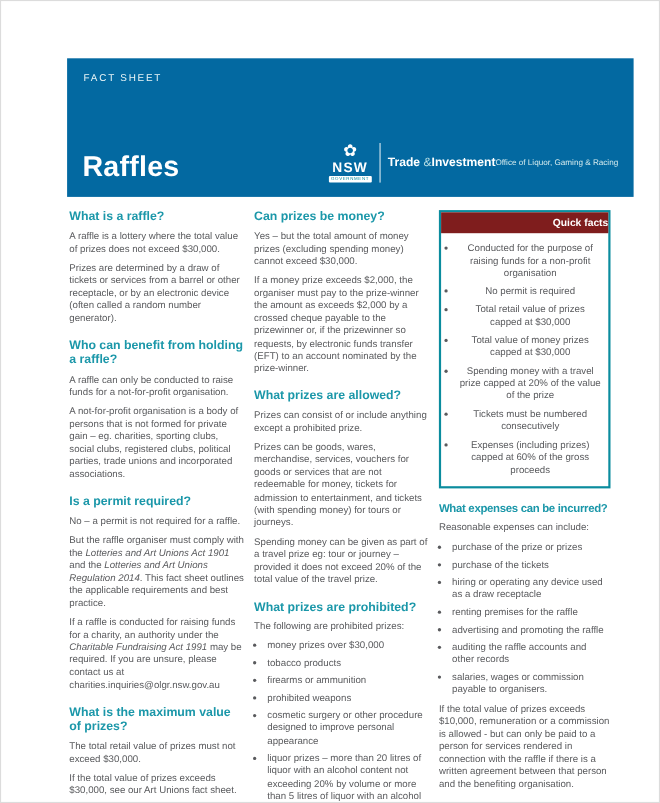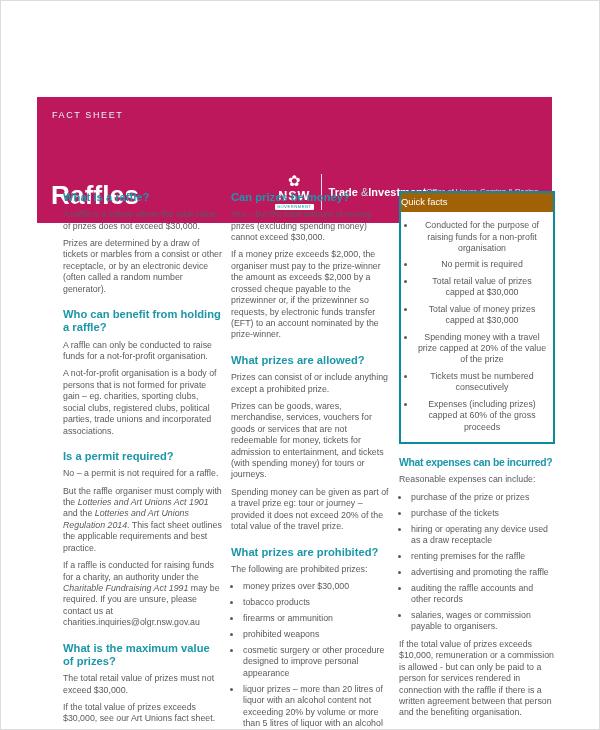--- a/index.html
+++ b/index.html
@@ -5,22 +5,22 @@
 <style>
   * { box-sizing: border-box; }
   html,body { margin:0; padding:0; background:#ffffff; }
   .canvas {
     position:relative; width:600px; height:730px; background:#ffffff;
     font-family:"Liberation Sans", sans-serif; overflow:hidden;
     border:1px solid #dcdcdc;
   }
   
   .band {
-    position:absolute; left:36px; top:52px; width:515px; height:126px;
-    background:#be185d; color:#fff;margin-top:44px;
+    position:absolute; left:60px; top:52px; width:515px; height:126px;
+    background:#0369a1; color:#fff;
   }
   .eyebrow {
     position:absolute; left:15px; top:13px;
     font-size:9px; letter-spacing:1.6px; color:#e9f5f7; font-weight:400;
   }
   .doc-title {
     position:absolute; left:14px; bottom:12px;
     font-size:26px; font-weight:700; color:#ffffff; letter-spacing:0.2px;
   }
   .logo { position:absolute; right:14px; bottom:13px; display:flex; align-items:center; gap:7px; }
@@ -50,22 +50,22 @@
   .sec-h.tight { font-size:10.4px; letter-spacing:-0.3px; white-space:nowrap; }
   .col p { margin:0 0 6px 0; }
   .col ul { margin:0 0 6px 0; padding-left:11px; }
   .col li { margin-bottom:4.5px; padding-left:1px; }
   .col li::marker { color:#595a5d; }
   i { font-style:italic; }
 
   
   .qf { border:2px solid #0b8c9e; margin-bottom:13px; background:#ffffff; }
   .qf-head {
-    background:#a16207; color:#ffffff; text-align:left;
-    font-size:9.4px; font-weight:normal; padding:3px 0 4px 0;
+    background:#7f1d1d; color:#ffffff; text-align:right;
+    font-size:9.4px; font-weight:bold; padding:3px 0 4px 0;
   }
   .qf-body { padding:8px 6px 4px 2px; }
   .qf-body ul { margin:0; padding-left:13px;text-align:center; }
   .qf-body li { margin-bottom:5px; }
 </style>
 </head>
 <body>
 
 <div class="canvas">
 
@@ -83,21 +83,21 @@
         <span class="brand-line"><span>Trade </span><span class="amp">&amp;</span></span>
         <span class="brand-line">Investment</span>
         <span class="division">Office of Liquor, Gaming &amp; Racing</span>
       </div>
     </div>
   </div>
 
   <div class="col col1">
     <div class="sec-h first">What is a raffle?</div>
     <p>A raffle is a lottery where the total value of prizes does not exceed $30,000.</p>
-    <p>Prizes are determined by a draw of tickets or marbles from a consist or other receptacle, or by an electronic device (often called a random number generator).</p>
+    <p>Prizes are determined by a draw of tickets or services from a barrel or other receptacle, or by an electronic device (often called a random number generator).</p>
 
     <div class="sec-h">Who can benefit from holding a raffle?</div>
     <p>A raffle can only be conducted to raise funds for a not-for-profit organisation.</p>
     <p>A not-for-profit organisation is a body of persons that is not formed for private gain – eg. charities, sporting clubs, social clubs, registered clubs, political parties, trade unions and incorporated associations.</p>
 
     <div class="sec-h">Is a permit required?</div>
     <p>No – a permit is not required for a raffle.</p>
     <p><span>But the raffle organiser must comply with the </span><i>Lotteries and Art Unions Act 1901</i><span> and the </span><i>Lotteries and Art Unions Regulation 2014</i><span>. This fact sheet outlines the applicable requirements and best practice.</span></p>
     <p><span>If a raffle is conducted for raising funds for a charity, an authority under the </span><i>Charitable Fundraising Act 1991</i><span> may be required. If you are unsure, please contact us at </span><span>charities.inquiries@olgr.nsw.gov.au</span></p>
 

